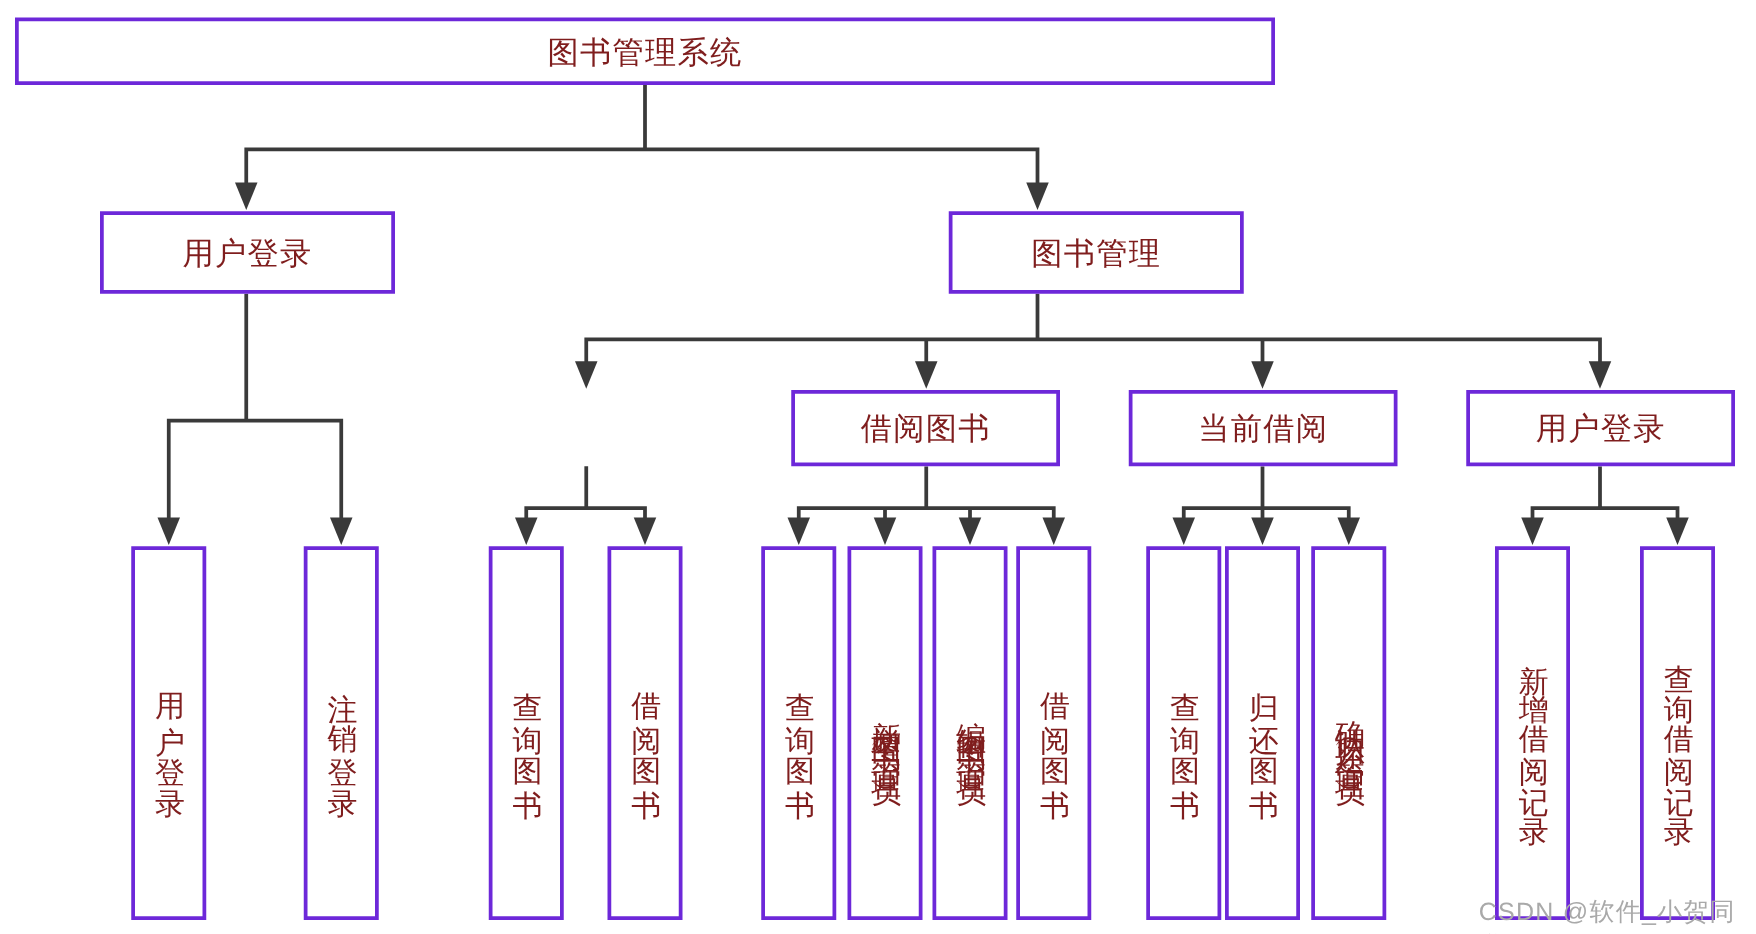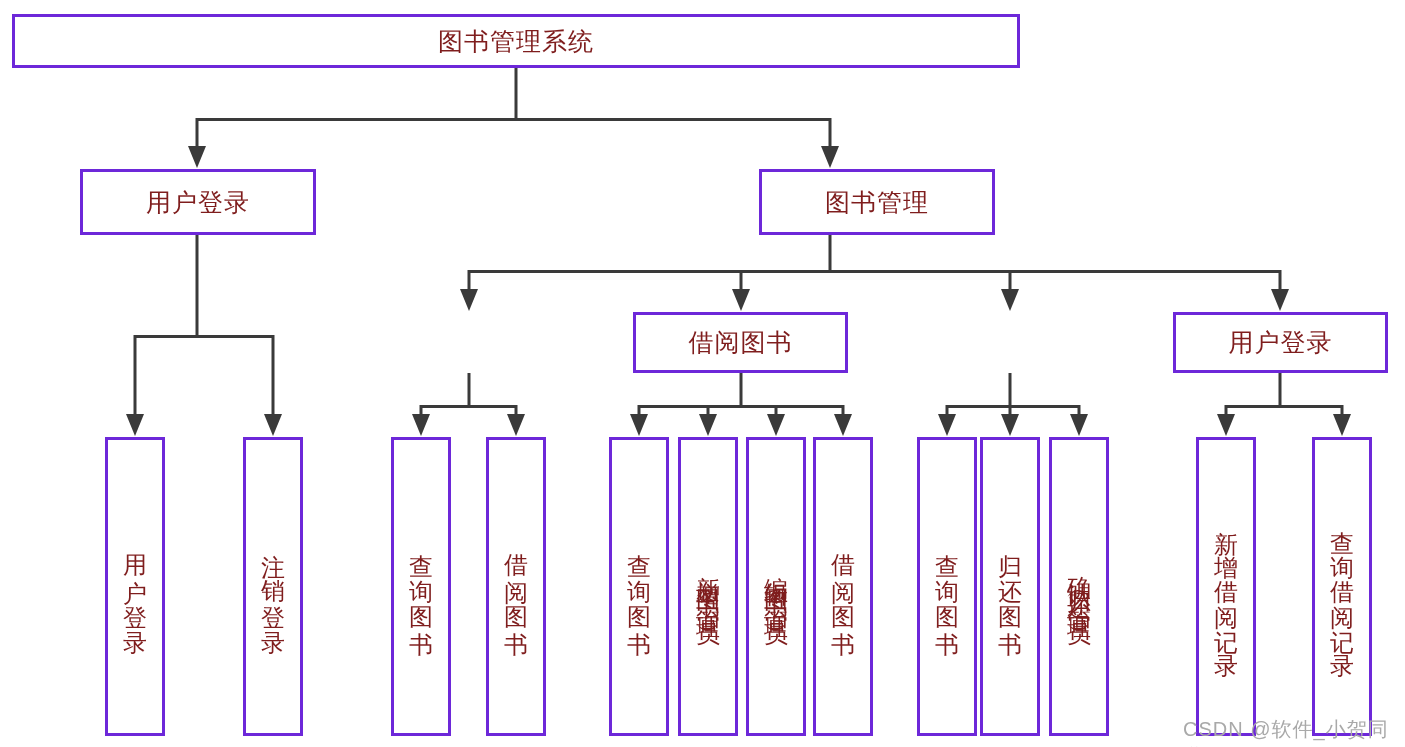--- a/index.html
+++ b/index.html
@@ -121,20 +121,23 @@
   <div class="node" style="left:80px; top:169px; width:236px; height:66px;">
     <span>用户登录</span>
   </div>
   <div class="node" style="left:712px; top:169px; width:236px; height:66px;margin-left:47px;">
     <span>图书管理</span>
   </div>
 
   <div class="node" style="left:633px; top:312px; width:215px; height:61px;">
     <span>借阅图书</span>
   </div>
+  <div class="node" style="left:903px; top:312px; width:215px; height:61px;">
+    <span>当前借阅</span>
+  </div>
   <div class="node" style="left:1173px; top:312px; width:215px; height:61px;">
     <span>用户登录</span>
   </div>
 
   <div class="node leaf" style="left:105px;">
     <span class="vtext" style="letter-spacing: 26px;">用户登录</span>
   </div>
   <div class="node leaf" style="left:243px;">
     <span class="vtext" style="letter-spacing: 26px;">注销登录</span>
   </div>

